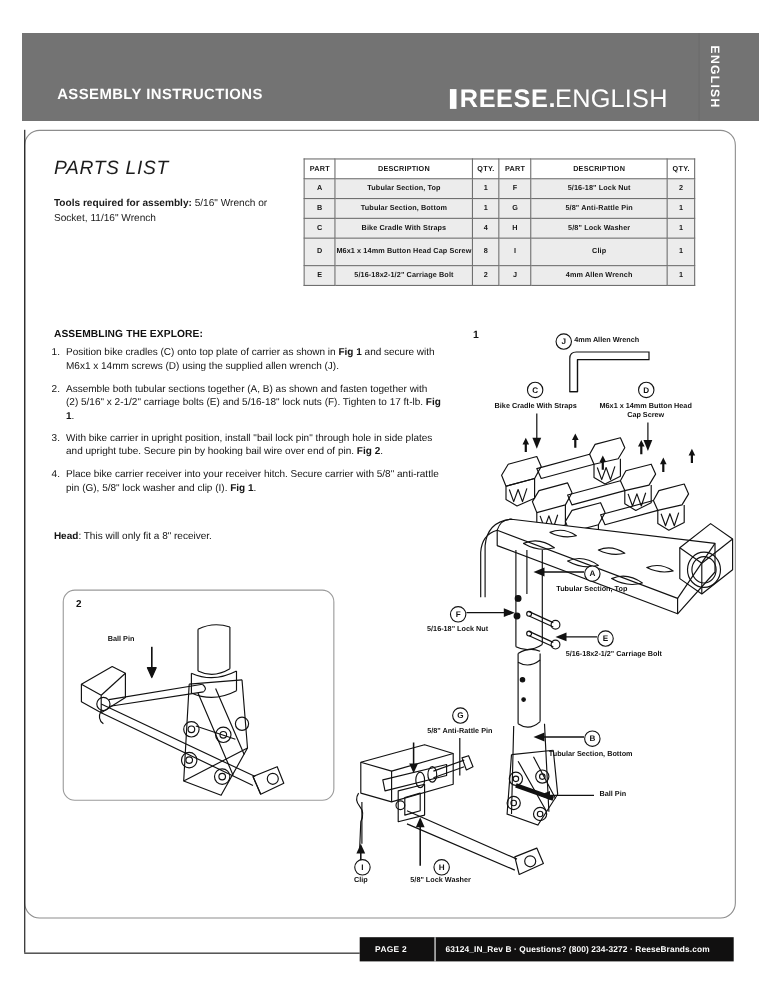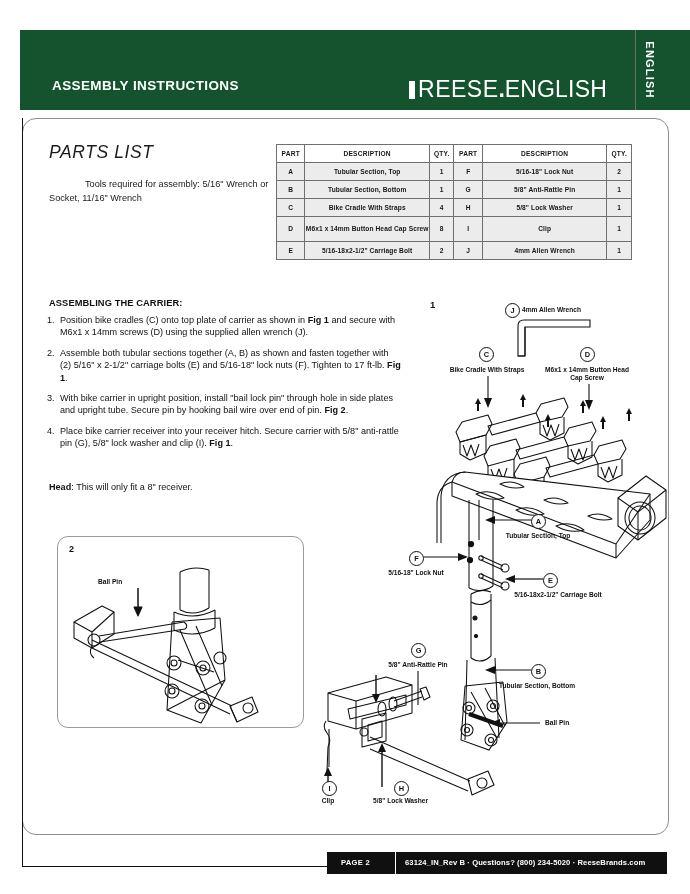--- a/index.html
+++ b/index.html
@@ -7,36 +7,36 @@
     width:690px;height:894px;background:#ffffff;
     font-family:"Liberation Sans", sans-serif;
     -webkit-font-smoothing:antialiased;
     position:relative;overflow:hidden;
   }
   .page{position:absolute;inset:0;}
 
   
   .header-bar{
     position:absolute;left:20px;top:30px;width:670px;height:80px;
-    background:#14532d;
+    background:#737373;
   }
   .header-title{
     position:absolute;left:32px;top:48px;
     color:#ffffff;font-size:13.5px;font-weight:bold;letter-spacing:.4px;
   }
   .brand{
     position:absolute;right:83px;top:46px;
     color:#ffffff;font-size:23px;letter-spacing:-.3px;
     display:flex;align-items:baseline;
   }
   .brand-mark{
     display:inline-block;width:6px;height:18px;background:#fff;
     margin-right:3px;position:relative;top:2px;
   }
-  .brand-reese{font-weight:normal;letter-spacing:.5px;}
+  .brand-reese{font-weight:bold;letter-spacing:.5px;}
   .brand-dot{font-weight:bold;}
   .brand-explore{font-weight:normal;letter-spacing:.2px;}
   .lang-sep{
     position:absolute;left:635px;top:30px;width:1px;height:80px;background:#6d6d6d;
   }
   .lang-tab{
     position:absolute;left:618px;top:38px;width:64px;height:64px;
     display:flex;align-items:center;justify-content:center;
   }
   .lang-tab span{
@@ -58,21 +58,21 @@
 
   
   .parts-title{
     position:absolute;left:49px;top:142px;
     font-size:17.5px;letter-spacing:.6px;color:#1b1b1b;font-style:italic;
   }
   .tools-line{
     position:absolute;left:49px;top:178px;width:225px;
     font-size:9.2px;line-height:13.5px;color:#1b1b1b;
   }
-  .tools-line b{font-weight:normal;margin-left:36px;}
+  .tools-line b{font-weight:bold;}
 
   
   table.parts{
     position:absolute;left:276px;top:144px;width:356px;
     border-collapse:collapse;
     font-size:6.6px;color:#161616;
   }
   table.parts th,table.parts td{
     border:1px solid #6f6f6f;text-align:center;vertical-align:middle;
     padding:0;height:17px;
@@ -222,21 +222,21 @@
         <td>E</td>
         <td>5/16-18x2-1/2" Carriage Bolt</td>
         <td>2</td>
         <td>J</td>
         <td>4mm Allen Wrench</td>
         <td>1</td>
       </tr>
     </tbody>
   </table>
 
-  <div class="assy-head">ASSEMBLING THE CARRIER:</div>
+  <div class="assy-head">ASSEMBLING THE EXPLORE:</div>
   <ol class="steps">
     <li>Position bike cradles (C) onto top plate of carrier as shown in <b>Fig 1</b> and secure with  M6x1 x 14mm screws (D) using the supplied allen wrench (J).</li>
     <li>Assemble both tubular sections together (A, B) as shown and fasten together with (2) 5/16" x 2-1/2" carriage bolts (E) and 5/16-18" lock nuts (F). Tighten to 17 ft-lb. <b>Fig 1</b>.</li>
     <li>With bike carrier in upright position, install "bail lock pin" through hole in side plates and upright  tube. Secure pin by hooking bail wire over end of pin. <b>Fig 2</b>.</li>
     <li>Place bike carrier receiver into your receiver hitch. Secure carrier with 5/8" anti-rattle pin (G), 5/8" lock washer and clip (I). <b>Fig 1</b>.</li>
   </ol>
   <div class="note">
     <b>Head</b><span>: This will only fit a 8" receiver.</span>
   </div>
 
@@ -509,15 +509,15 @@
   <div class="cal-txt" style="left:364px;top:797px;width:73px;">5/8" Lock Washer</div>
 
   <div class="cal" style="left:322px;top:781px;">
       <div class="bub">I</div>
     </div>
   <div class="cal-txt" style="left:302px;top:797px;width:52px;">Clip</div>
 
   <div class="foot"></div>
   <div class="foot-page">PAGE 2</div>
   <div class="foot-div"></div>
-  <div class="foot-info">63124_IN_Rev B · Questions? (800) 234-5020 · ReeseBrands.com</div>
+  <div class="foot-info">63124_IN_Rev B · Questions? (800) 234-3272 · ReeseBrands.com</div>
 
 </div>
 
 </body></html>

